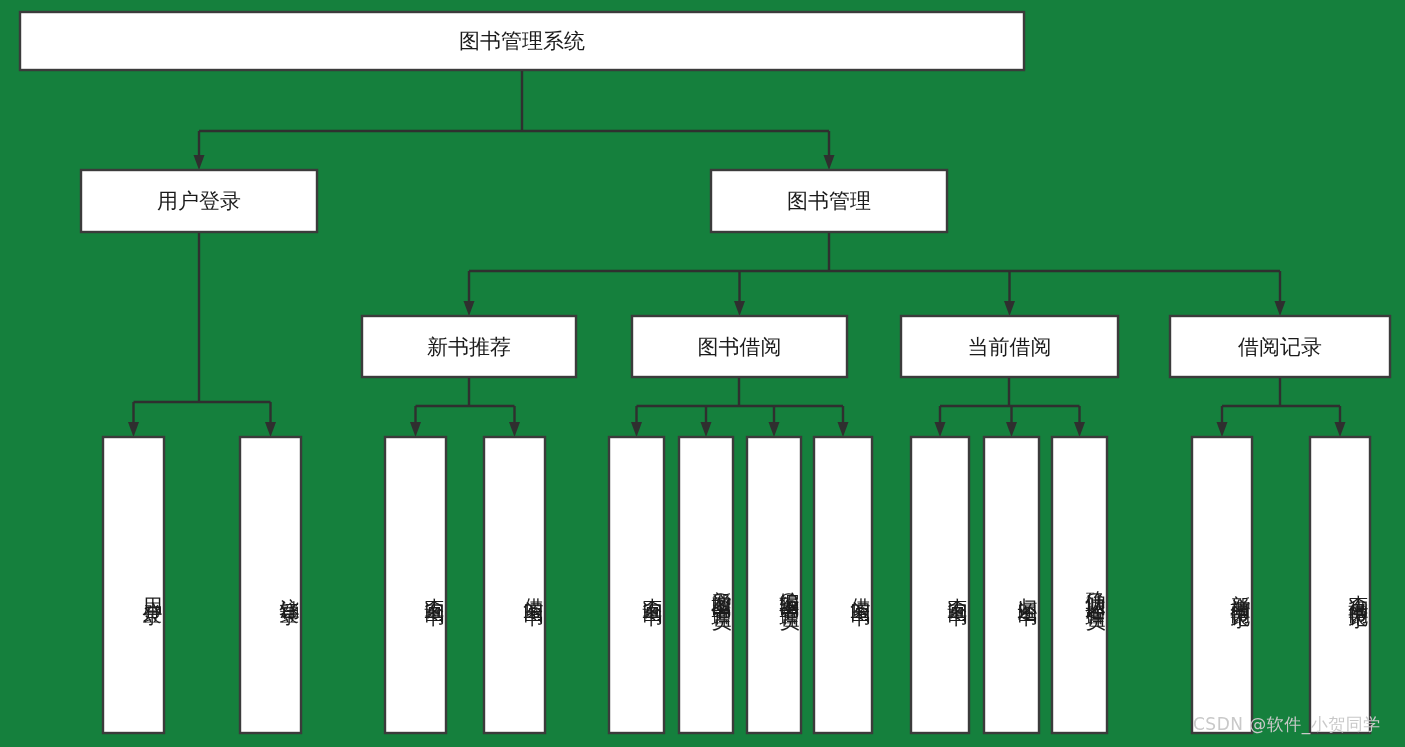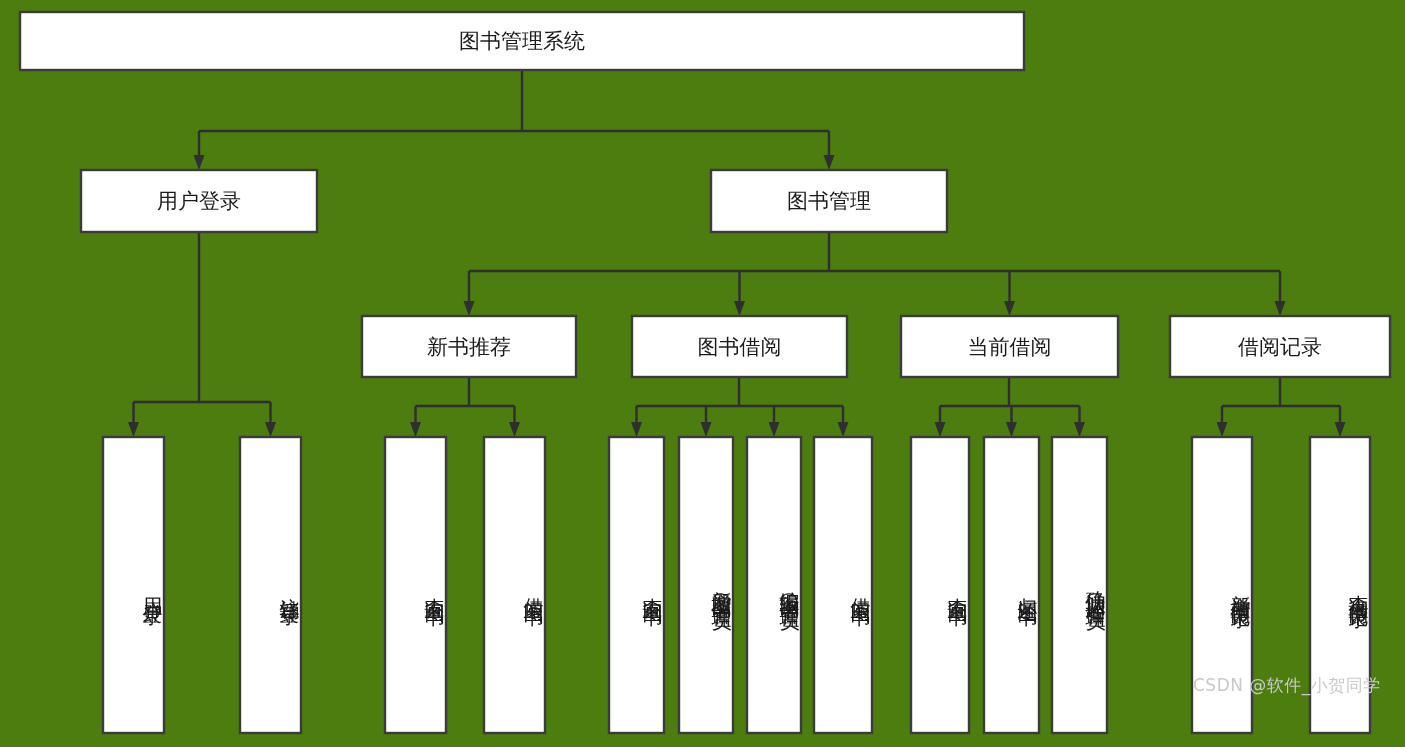--- a/index.html
+++ b/index.html
@@ -12,21 +12,21 @@
     width: 1405px;
     height: 747px;
     font-family: "DejaVu Sans", "Liberation Sans", sans-serif;
     overflow: hidden;
     position: relative;
   }
   #diagram-root {
     position: relative;
     width: 1405px;
     height: 747px;
-    background: #4d7c0f;
+    background: #15803d;
   }
   svg.canvas {
     position: absolute;
     left: 0;
     top: 0;
     width: 1405px;
     height: 747px;
     display: block;
   }
   .node-box {
@@ -189,14 +189,14 @@
       <div class="node-label-v" style="left: 609px; top: 447px; width: 55px; height: 282px;">查询图书</div>
       <div class="node-label-v" style="left: 679px; top: 447px; width: 54px; height: 282px;">新增图书（管理员）</div>
       <div class="node-label-v" style="left: 747px; top: 447px; width: 54px; height: 282px;">编辑图书（管理员）</div>
       <div class="node-label-v" style="left: 814px; top: 447px; width: 58px; height: 282px;">借阅图书</div>
       <div class="node-label-v" style="left: 911px; top: 447px; width: 58px; height: 282px;">查询图书</div>
       <div class="node-label-v" style="left: 984px; top: 447px; width: 55px; height: 282px;">归还图书</div>
       <div class="node-label-v" style="left: 1052px; top: 447px; width: 55px; height: 282px;">确认归还（管理员）</div>
       <div class="node-label-v" style="left: 1192px; top: 447px; width: 60px; height: 282px;">新增借阅记录</div>
       <div class="node-label-v" style="left: 1310px; top: 447px; width: 60px; height: 282px;">查询借阅记录</div>
     </div>
-  <div class="watermark" style="left: 1193px; top: 674px;">CSDN @软件_小贺同学</div>
+  <div class="watermark" style="left: 1193px; top: 713px;">CSDN @软件_小贺同学</div>
 </div>
 
 </body></html>

